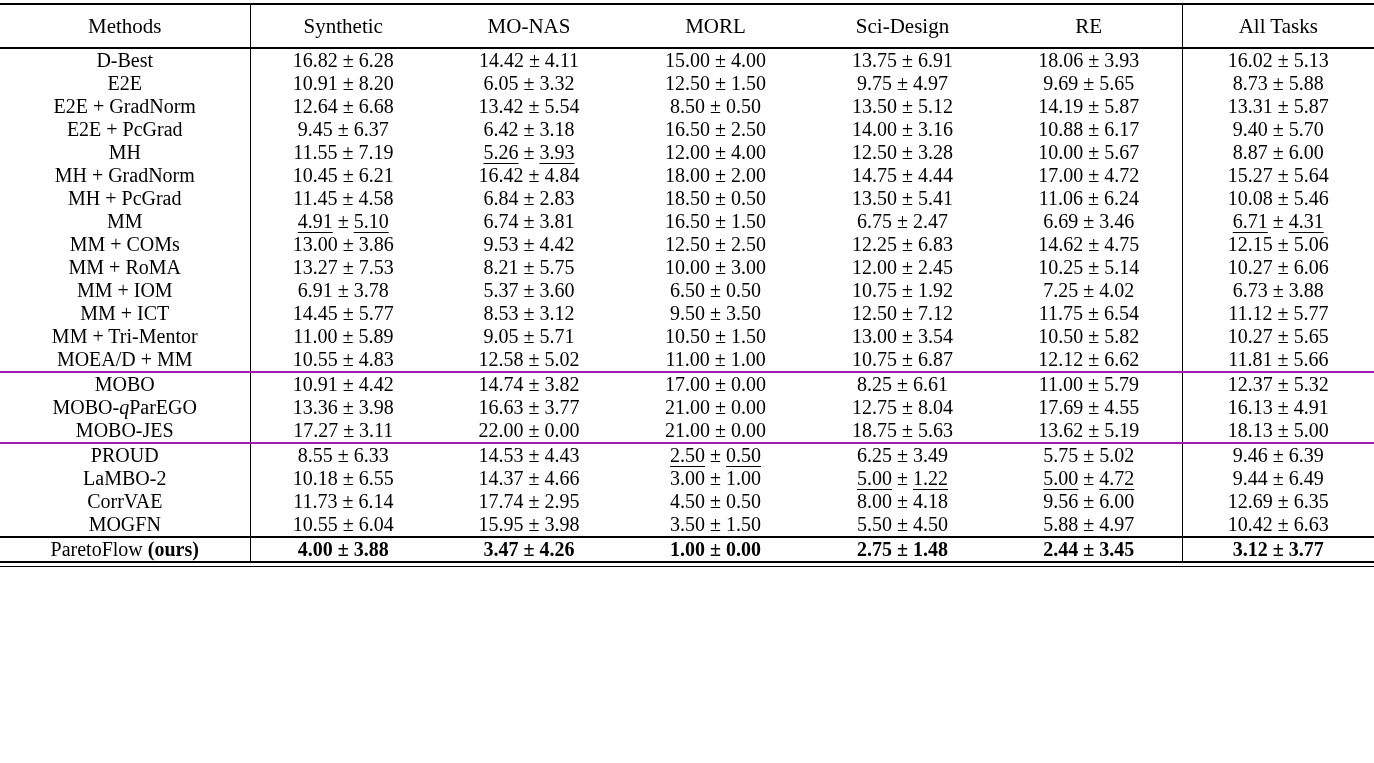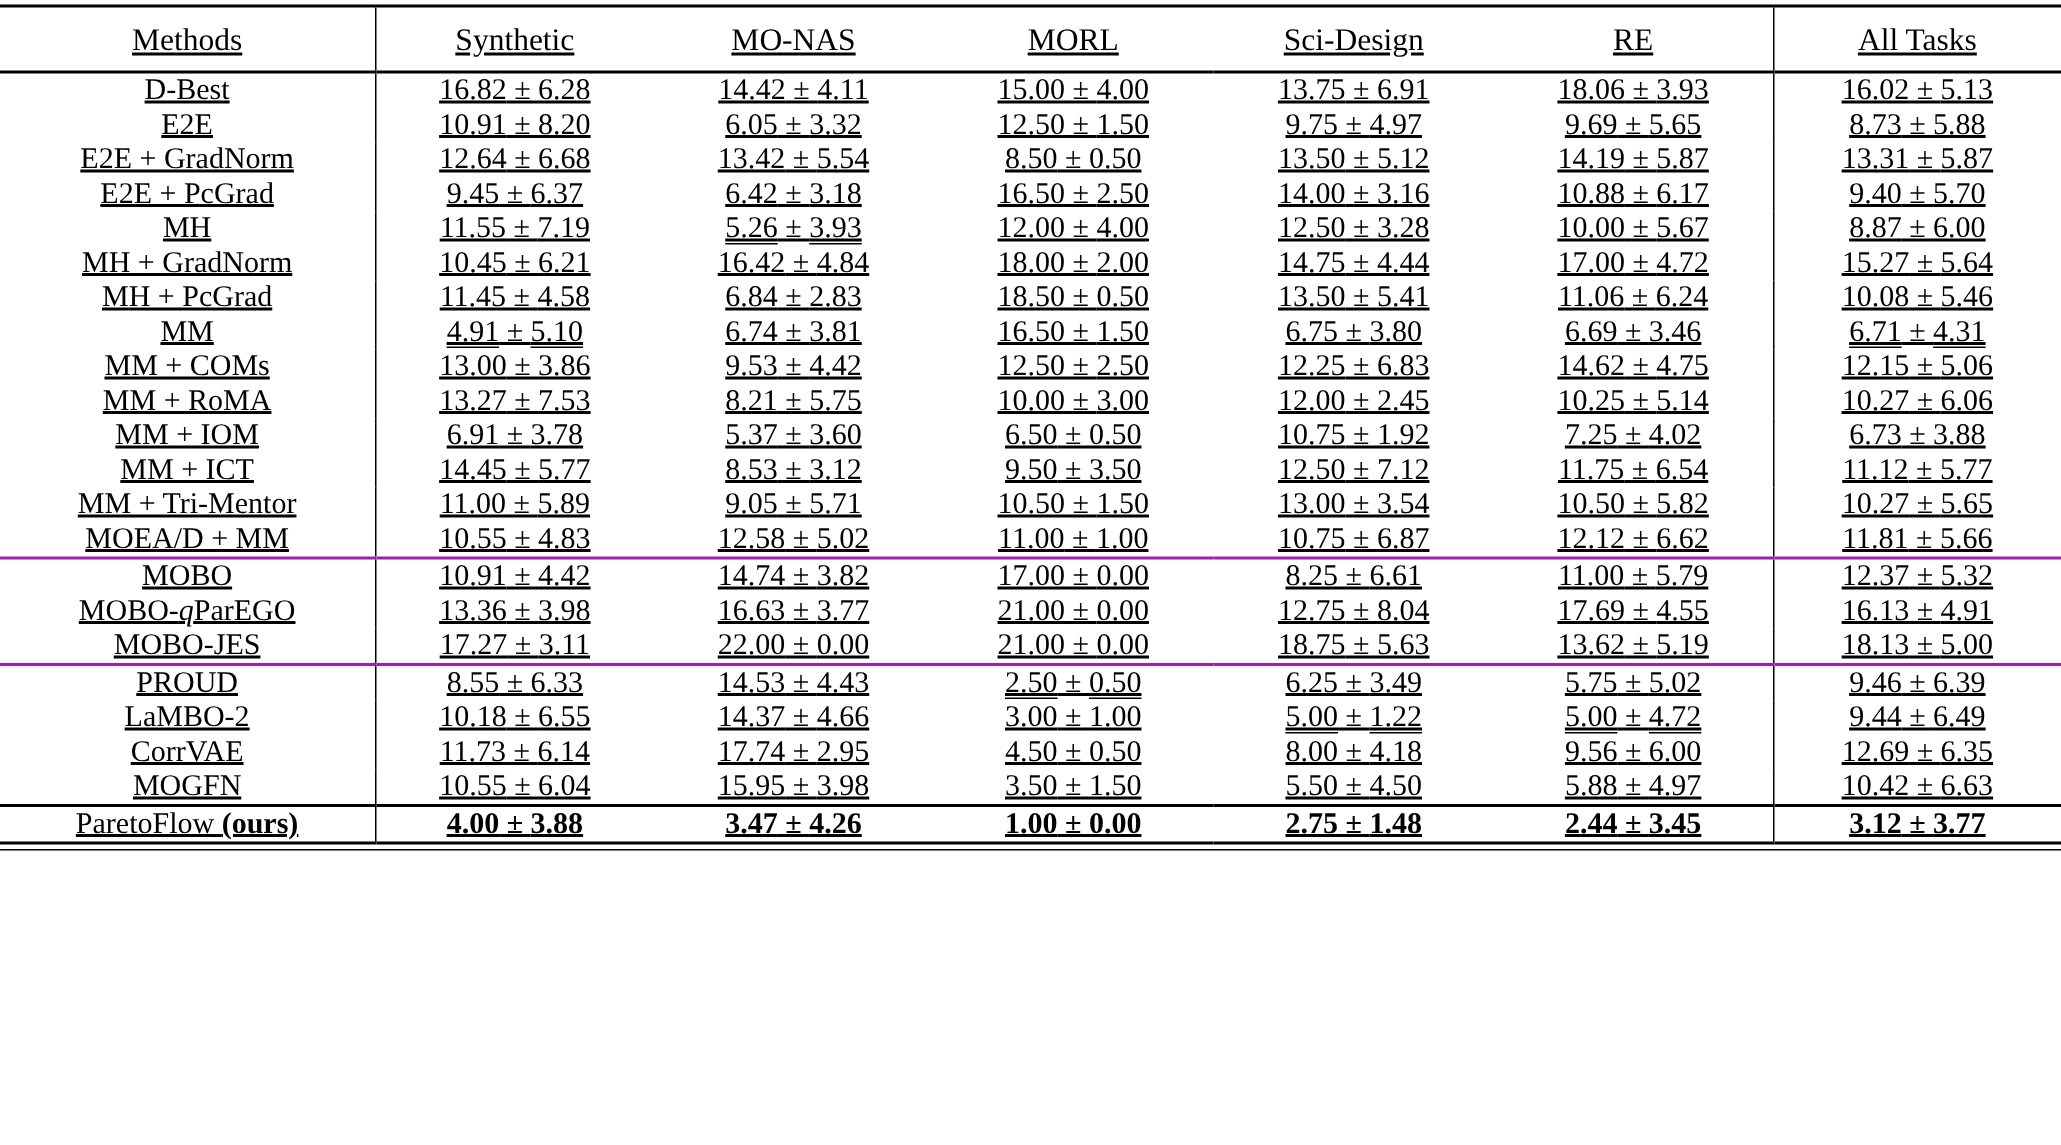--- a/index.html
+++ b/index.html
@@ -16,21 +16,20 @@
     margin-top: 3px;
     border-top: 2px solid #000;      
     border-bottom: 1px solid #000;   
     padding-bottom: 3px;
   }
   table.paper-table {
     border-collapse: collapse;
     table-layout: fixed;
     width: 1374px;
     height: 554px;
-    text-decoration: underline;
   }
   thead th {
     border-bottom: 2px solid #000;   
     font-weight: normal;
     font-size: 21px;
     height: 42px;
     text-align: center;
     vertical-align: middle;
     padding: 0;
   }
@@ -144,21 +143,21 @@
           <td><span>18.50</span> ± <span>0.50</span></td>
           <td><span>13.50</span> ± <span>5.41</span></td>
           <td><span>11.06</span> ± <span>6.24</span></td>
           <td><span>10.08</span> ± <span>5.46</span></td>
         </tr>
         <tr>
           <td><span>MM</span></td>
           <td><span class="u">4.91</span> ± <span class="u">5.10</span></td>
           <td><span>6.74</span> ± <span>3.81</span></td>
           <td><span>16.50</span> ± <span>1.50</span></td>
-          <td><span>6.75</span> ± <span>3.80</span></td>
+          <td><span>6.75</span> ± <span>2.47</span></td>
           <td><span>6.69</span> ± <span>3.46</span></td>
           <td><span class="u">6.71</span> ± <span class="u">4.31</span></td>
         </tr>
         <tr>
           <td><span>MM + COMs</span></td>
           <td><span>13.00</span> ± <span>3.86</span></td>
           <td><span>9.53</span> ± <span>4.42</span></td>
           <td><span>12.50</span> ± <span>2.50</span></td>
           <td><span>12.25</span> ± <span>6.83</span></td>
           <td><span>14.62</span> ± <span>4.75</span></td>

